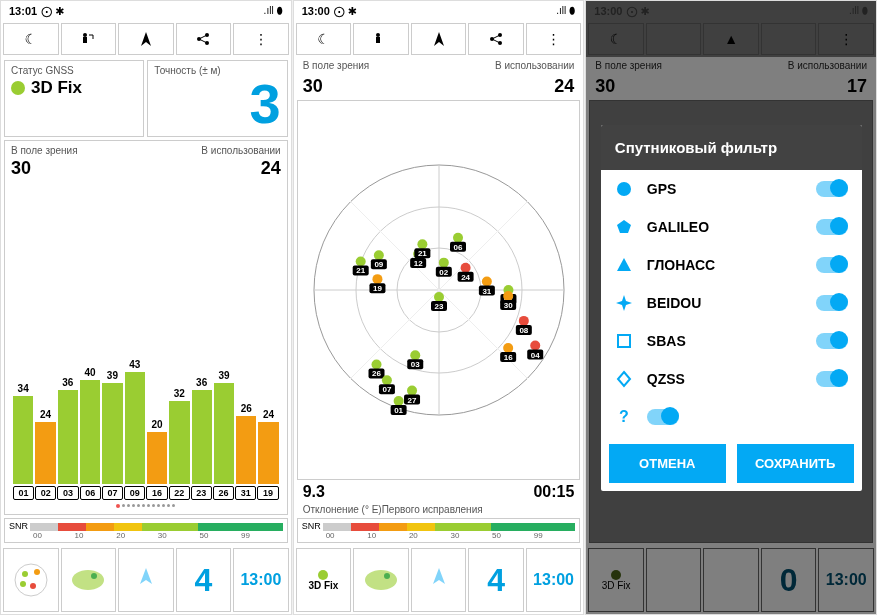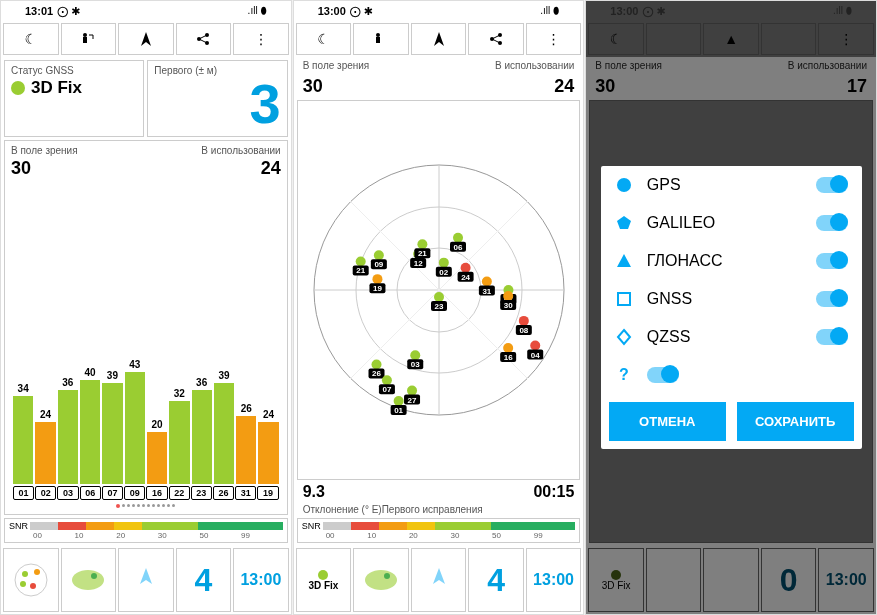--- a/index.html
+++ b/index.html
@@ -1,18 +1,18 @@
 <!DOCTYPE html>
 <html><head>
 <meta charset="utf-8">
 <style>
 *{margin:0;padding:0;box-sizing:border-box;font-family:Arial,sans-serif}
 body{background:#f0f0f0;display:flex;gap:1px;width:877px;height:615px}
 .screen{flex:1;background:#fff;display:flex;flex-direction:column;position:relative;border:1px solid #ddd}
-.statusbar{height:20px;background:#fff;display:flex;align-items:center;padding:0 24px;font-size:11px;color:#000}
+.statusbar{height:20px;background:#fff;display:flex;align-items:center;padding:0 8px;font-size:11px;color:#000}
 .statusbar .time{font-weight:bold}
 .statusbar .right{margin-left:auto;display:flex;gap:4px;align-items:center;font-size:10px}
 .toolbar{display:flex;gap:2px;padding:2px;background:#fff}
 .tool-btn{flex:1;height:32px;border:1px solid #ccc;background:#fff;display:flex;align-items:center;justify-content:center;font-size:14px;cursor:pointer}
 .content{flex:1;display:flex;flex-direction:column;padding:3px;gap:3px;overflow:hidden}
 .card{border:1px solid #ccc;padding:4px 6px;background:#fff}
 .row{display:flex;gap:3px}
 .status-card{flex:1}
 .status-label{font-size:10px;color:#555}
 .fix-row{display:flex;align-items:center;gap:6px;margin-top:2px}
@@ -22,21 +22,21 @@
 .big-num{font-size:56px;color:#00a0e0;font-weight:bold;text-align:right;line-height:1}
 .header-row{display:flex;justify-content:space-between;font-size:10px;color:#555}
 .val-row{display:flex;justify-content:space-between;font-size:18px;font-weight:bold;margin-top:2px}
 .barchart{flex:1;display:flex;align-items:flex-end;gap:2px;height:140px;padding:4px 2px 0}
 .bar-wrap{flex:1;display:flex;flex-direction:column;align-items:center}
 .bar-lbl{font-size:10px;font-weight:bold}
 .bar{width:100%;margin-top:2px}
 .bar-axis{display:flex;gap:1px;padding:2px}
 .bar-tick{flex:1;text-align:center;font-size:9px;border:1px solid #000;border-radius:2px;padding:1px 0;font-weight:bold}
 .snr-card{padding:2px 4px;font-size:9px}
-.snr-row{display:flex;align-items:center;gap:2px}
+.snr-row{display:flex;align-items:flex-end;gap:2px}
 .snr-scale{flex:1;display:flex;height:8px}
 .snr-seg{flex:1}
 .s-gray{background:#ccc}.s-red{background:#e74c3c}.s-org{background:#f39c12}.s-yel{background:#f1c40f}.s-grn{background:#9acd32}.s-dgrn{background:#27ae60}
 .snr-ticks{display:flex;font-size:8px;color:#666;padding-left:24px}
 .snr-ticks span{flex:1}
 .bottom-tabs{display:flex;gap:2px;padding:2px;height:68px}
 .tab{flex:1;border:1px solid #ccc;display:flex;flex-direction:column;align-items:center;justify-content:center;font-size:9px;cursor:pointer}
 .tab .n{font-size:32px;color:#00a0e0;font-weight:bold}
 .tab .t{font-size:16px;color:#00a0e0;font-weight:bold}
 .skyplot{flex:1;display:flex;align-items:center;justify-content:center;position:relative}
@@ -44,21 +44,21 @@
 .sat-label{font-size:8px;fill:#fff;font-weight:bold}
 .footer-row{display:flex;justify-content:flex-start;font-size:10px;color:#555;padding:0 6px}
 .footer-vals{display:flex;justify-content:space-between;font-size:16px;font-weight:bold;padding:0 6px}
 .dimmed{filter:brightness(0.5)}
 .overlay{position:absolute;inset:0;background:rgba(0,0,0,0.5);display:flex;align-items:center;justify-content:center}
 .dialog{background:#fff;width:90%;border-radius:2px;overflow:hidden}
 .dlg-title{background:#424242;color:#fff;padding:14px;font-size:15px;font-weight:bold}
 .filter-list{padding:0}
 .filter-item{display:flex;align-items:center;padding:10px 14px;gap:14px}
 .filter-icon{width:18px;height:18px;display:flex;align-items:center;justify-content:center}
-.filter-name{flex:1;font-size:16px;font-weight:normal}
+.filter-name{flex:1;font-size:14px;font-weight:bold}
 .toggle{width:32px;height:16px;background:#81d4fa;border-radius:8px;position:relative}
 .toggle::after{content:'';position:absolute;right:0;top:-2px;width:18px;height:18px;background:#03a9f4;border-radius:50%}
 .dlg-btns{display:flex;gap:11px;padding:8px}
 .dlg-btn{flex:1;padding:12px;border:none;color:#fff;font-weight:bold;font-size:13px;cursor:pointer}
 .btn-cancel{background:#03a9f4}
 .btn-save{background:#03a9f4}
 .screen3 .statusbar{color:#888}
 .dots-indicator{display:flex;gap:2px;justify-content:center;padding:2px}
 .dots-indicator span{width:3px;height:3px;background:#999;border-radius:50%}
 .dots-indicator span.active{background:#ef5350;width:4px;height:4px}
@@ -100,21 +100,21 @@
   <div class="content">
     <div class="row">
       <div class="card status-card">
         <div class="status-label">Статус GNSS</div>
         <div class="fix-row">
           <div class="dot"></div>
           <div class="fix-text">3D Fix</div>
         </div>
       </div>
       <div class="card accuracy-card">
-        <div class="status-label">Первого (± м)</div>
+        <div class="status-label">Точность (± м)</div>
         <div class="big-num">3</div>
       </div>
     </div>
     <div class="card" style="flex:1;display:flex;flex-direction:column">
       <div class="header-row">
         <span>В поле зрения</span>
         <span>В использовании</span>
       </div>
       <div class="val-row">
         <span>30</span>
@@ -453,20 +453,21 @@
       <div class="tab">
           <span class="n">0</span>
         </div>
       <div class="tab">
           <span class="t">13:00</span>
         </div>
     </div>
   </div>
   <div class="overlay">
     <div class="dialog">
+      <div class="dlg-title">Спутниковый фильтр</div>
       <div class="filter-list" id="filter-list">
           <div class="filter-item">
             <div class="filter-icon">
               <svg width="18" height="18" viewBox="0 0 18 18">
                 <circle cx="9" cy="9" r="7" fill="#03a9f4"></circle>
               </svg>
             </div>
             <div class="filter-name">GPS</div>
             <div class="toggle"></div>
           </div>
@@ -484,24 +485,33 @@
               <svg width="18" height="18" viewBox="0 0 18 18">
                 <path d="M9 2 L16 15 L2 15 Z" fill="#03a9f4"></path>
               </svg>
             </div>
             <div class="filter-name">ГЛОНАСС</div>
             <div class="toggle"></div>
           </div>
           <div class="filter-item">
             <div class="filter-icon">
               <svg width="18" height="18" viewBox="0 0 18 18">
+                <path d="M9 1 L11 7 L17 9 L11 11 L9 17 L7 11 L1 9 L7 7 Z" fill="#03a9f4"></path>
+              </svg>
+            </div>
+            <div class="filter-name">BEIDOU</div>
+            <div class="toggle"></div>
+          </div>
+          <div class="filter-item">
+            <div class="filter-icon">
+              <svg width="18" height="18" viewBox="0 0 18 18">
                 <rect x="3" y="3" width="12" height="12" fill="none" stroke="#03a9f4" stroke-width="2"></rect>
               </svg>
             </div>
-            <div class="filter-name">GNSS</div>
+            <div class="filter-name">SBAS</div>
             <div class="toggle"></div>
           </div>
           <div class="filter-item">
             <div class="filter-icon">
               <svg width="18" height="18" viewBox="0 0 18 18">
                 <path d="M9 2 L15 9 L9 16 L3 9 Z" fill="none" stroke="#03a9f4" stroke-width="2"></path>
               </svg>
             </div>
             <div class="filter-name">QZSS</div>
             <div class="toggle"></div>

